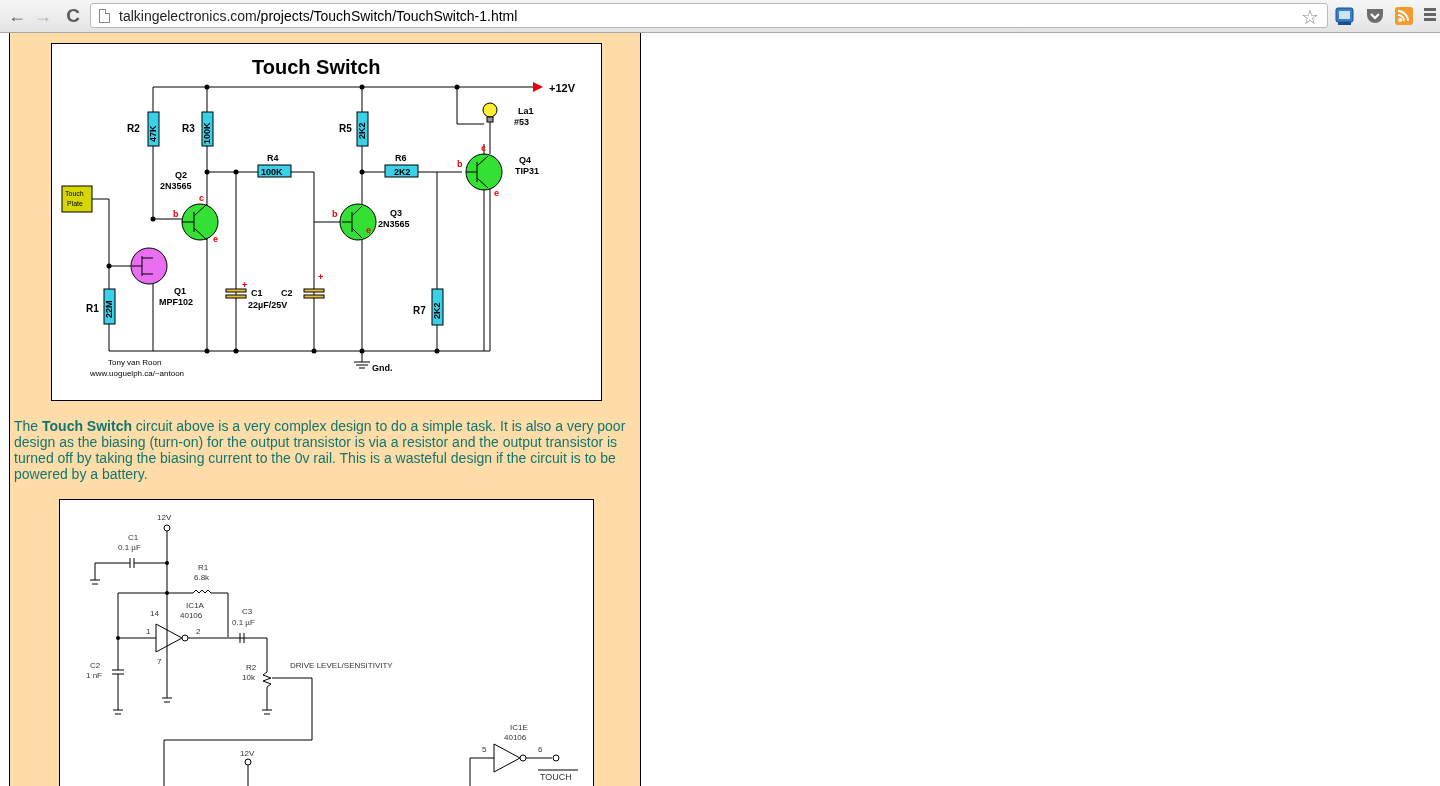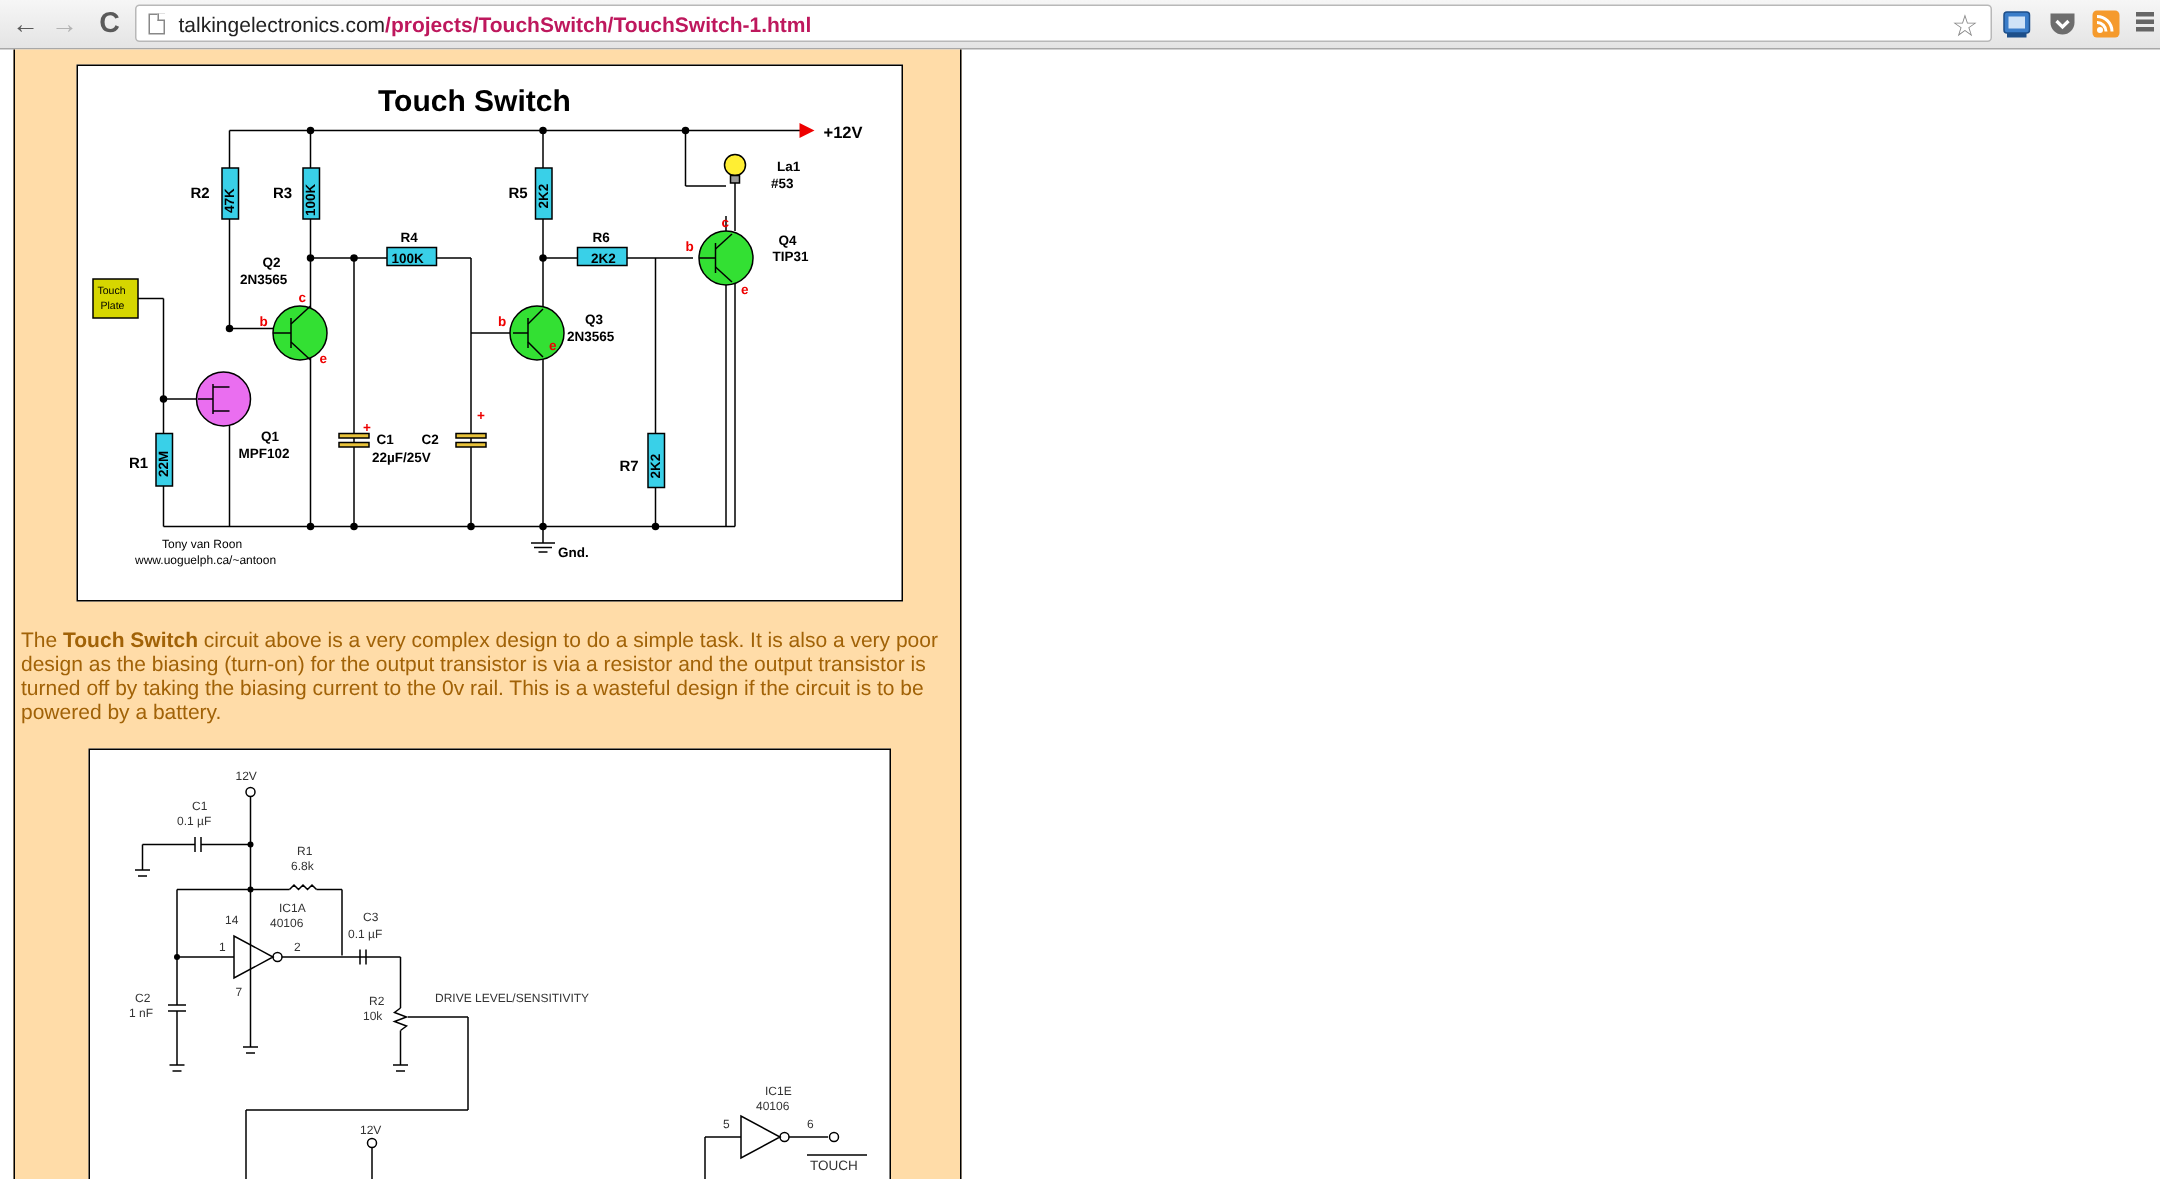--- a/index.html
+++ b/index.html
@@ -8,36 +8,36 @@
   
   .toolbar { position: absolute; left: 0; top: 0; width: 1440px; height: 33px; background: linear-gradient(#f6f6f6, #e4e4e4); border-bottom: 1px solid #a8a8a8; }
   .nav-btn { position: absolute; top: 5px; width: 22px; height: 22px; color: #5a5a5a; font-size: 18px; line-height: 22px; text-align: center; cursor: pointer; }
   .nav-btn.back { left: 6px; }
   .nav-btn.fwd { left: 32px; color: #b3b3b3; }
   .nav-btn.reload { left: 62px; font-size: 19px; font-weight: bold; }
   .omnibox { position: absolute; left: 90px; top: 3px; width: 1238px; height: 25px; background: #fff; border: 1px solid #b8b8b8; border-radius: 3px; }
   .page-icon { position: absolute; left: 8px; top: 5px; width: 11px; height: 14px; border: 1px solid #888; background: #fff; }
   .page-icon:after { content: ""; position: absolute; right: -1px; top: -1px; width: 4px; height: 4px; background: #fff; border-left: 1px solid #888; border-bottom: 1px solid #888; }
   .url { position: absolute; left: 28px; top: 4px; font-size: 14px; color: #222; white-space: nowrap; }
-  .url .path { color: #be185d; font-weight: bold; }
+  .url .path { color: #000000; }
   .star { position: absolute; right: 8px; top: 1px; font-size: 20px; color: #888; cursor: pointer; }
   .ext { position: absolute; top: 5px; width: 22px; height: 22px; cursor: pointer; }
   .ext1 { left: 1334px; }
   .ext2 { left: 1364px; }
   .ext3 { left: 1394px; }
   .menu { position: absolute; left: 1424px; top: 8px; width: 14px; height: 16px; cursor: pointer; }
   .menu span { display: block; width: 12px; height: 3px; background: #666; margin-bottom: 2px; }
 
   
   .content-col { position: absolute; left: 9px; top: 33px; width: 632px; height: 760px; background: #ffdca8; border-left: 1px solid #000; border-right: 1px solid #000; }
 
   .fig1 { position: absolute; left: 41px; top: 10px; width: 551px; height: 358px; background: #fff; border: 1px solid #000; }
   .fig1 svg { position: absolute; left: 0; top: 0; }
 
-  .para { position: absolute; left: 4px; top: 385px; width: 620px; font-size: 14px; line-height: 16px; color: #a16207; }
+  .para { position: absolute; left: 4px; top: 385px; width: 620px; font-size: 14px; line-height: 16px; color: #0f766e; }
   .para b { font-weight: bold; }
 
   .fig2 { position: absolute; left: 49px; top: 466px; width: 535px; height: 300px; background: #fff; border: 1px solid #000; overflow: hidden; }
   .fig2 svg { position: absolute; left: 0; top: 0; }
 
   svg text { font-family: "Liberation Sans", sans-serif; }
 </style>
 </head>
 <body>
 

